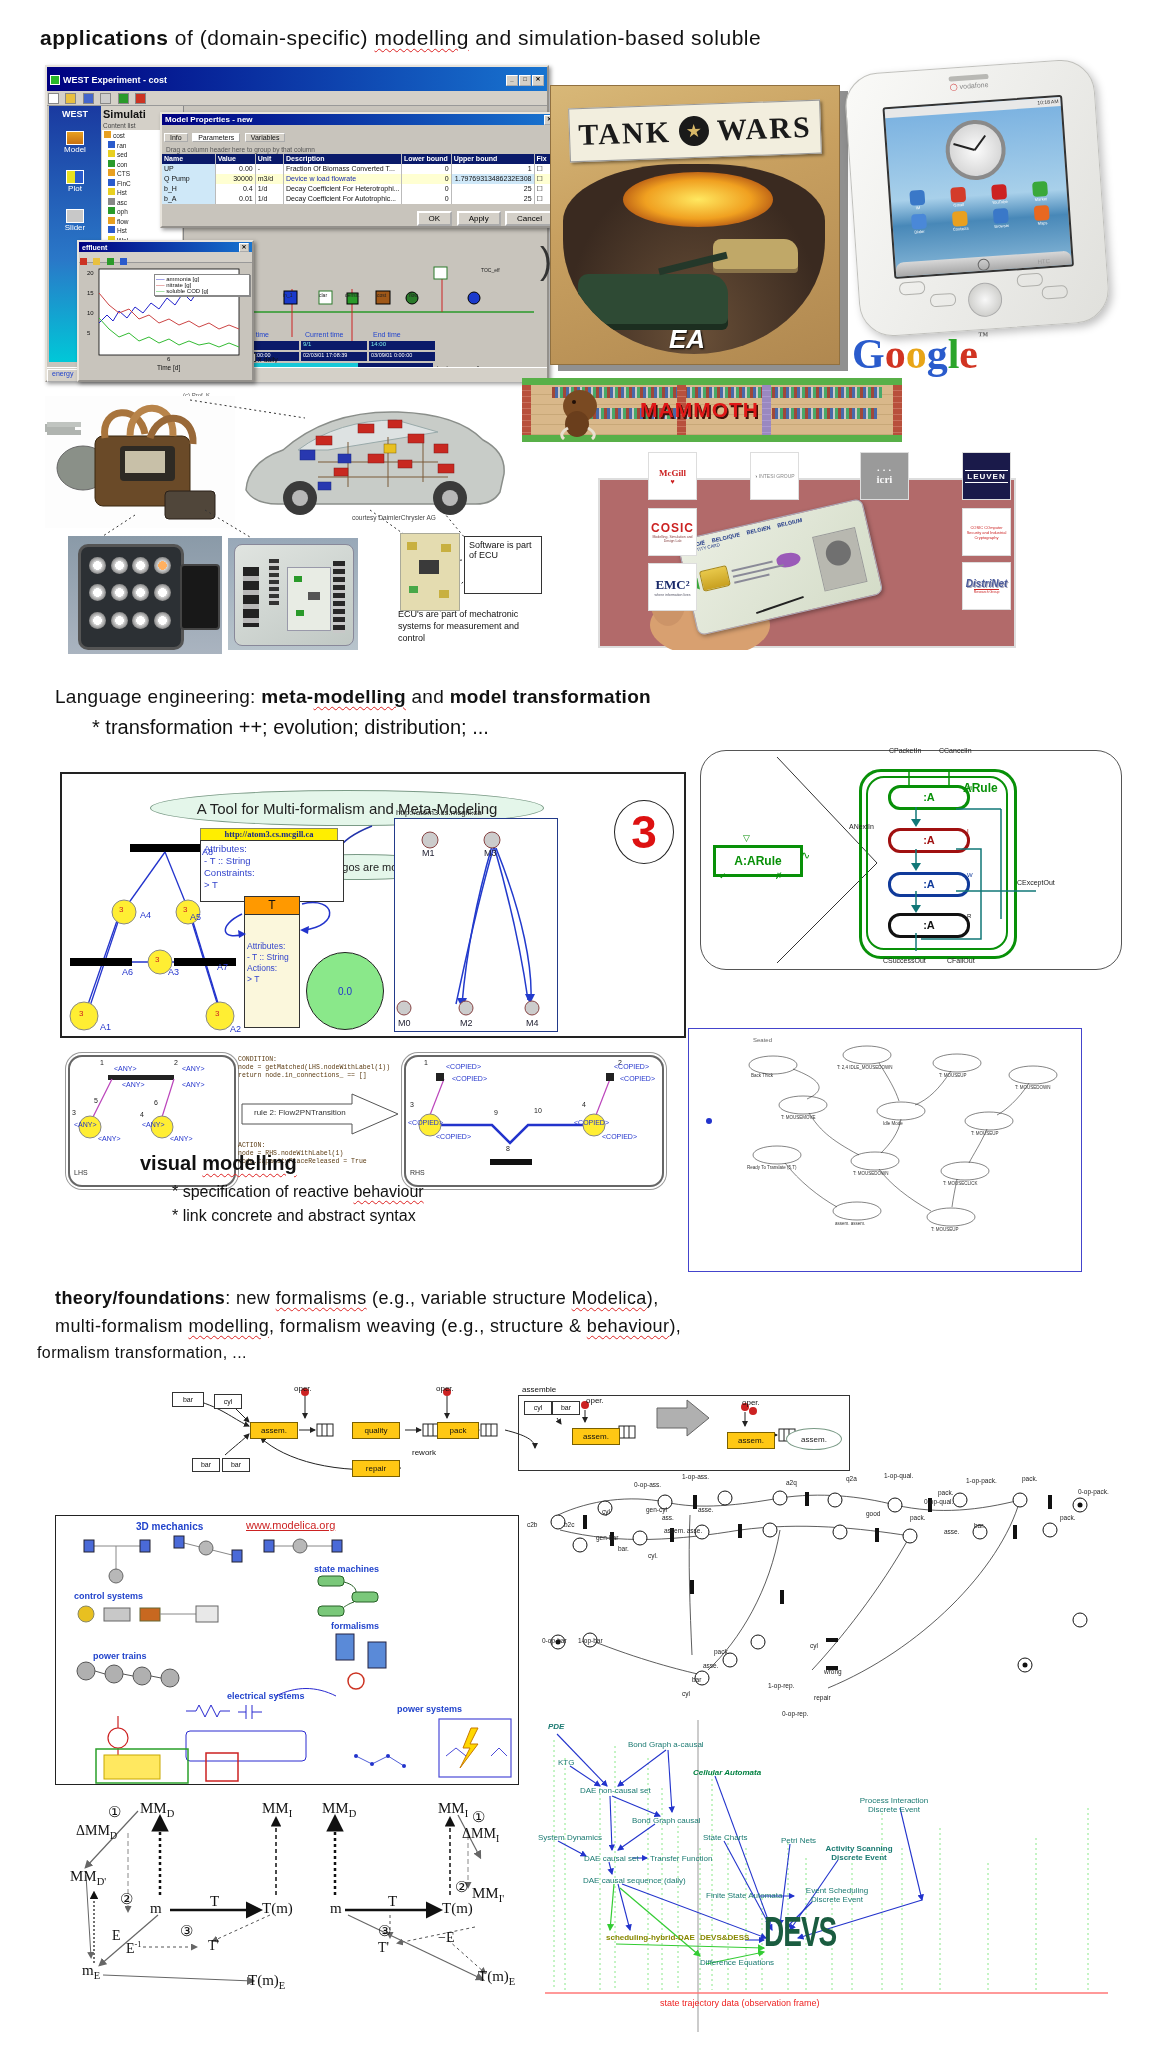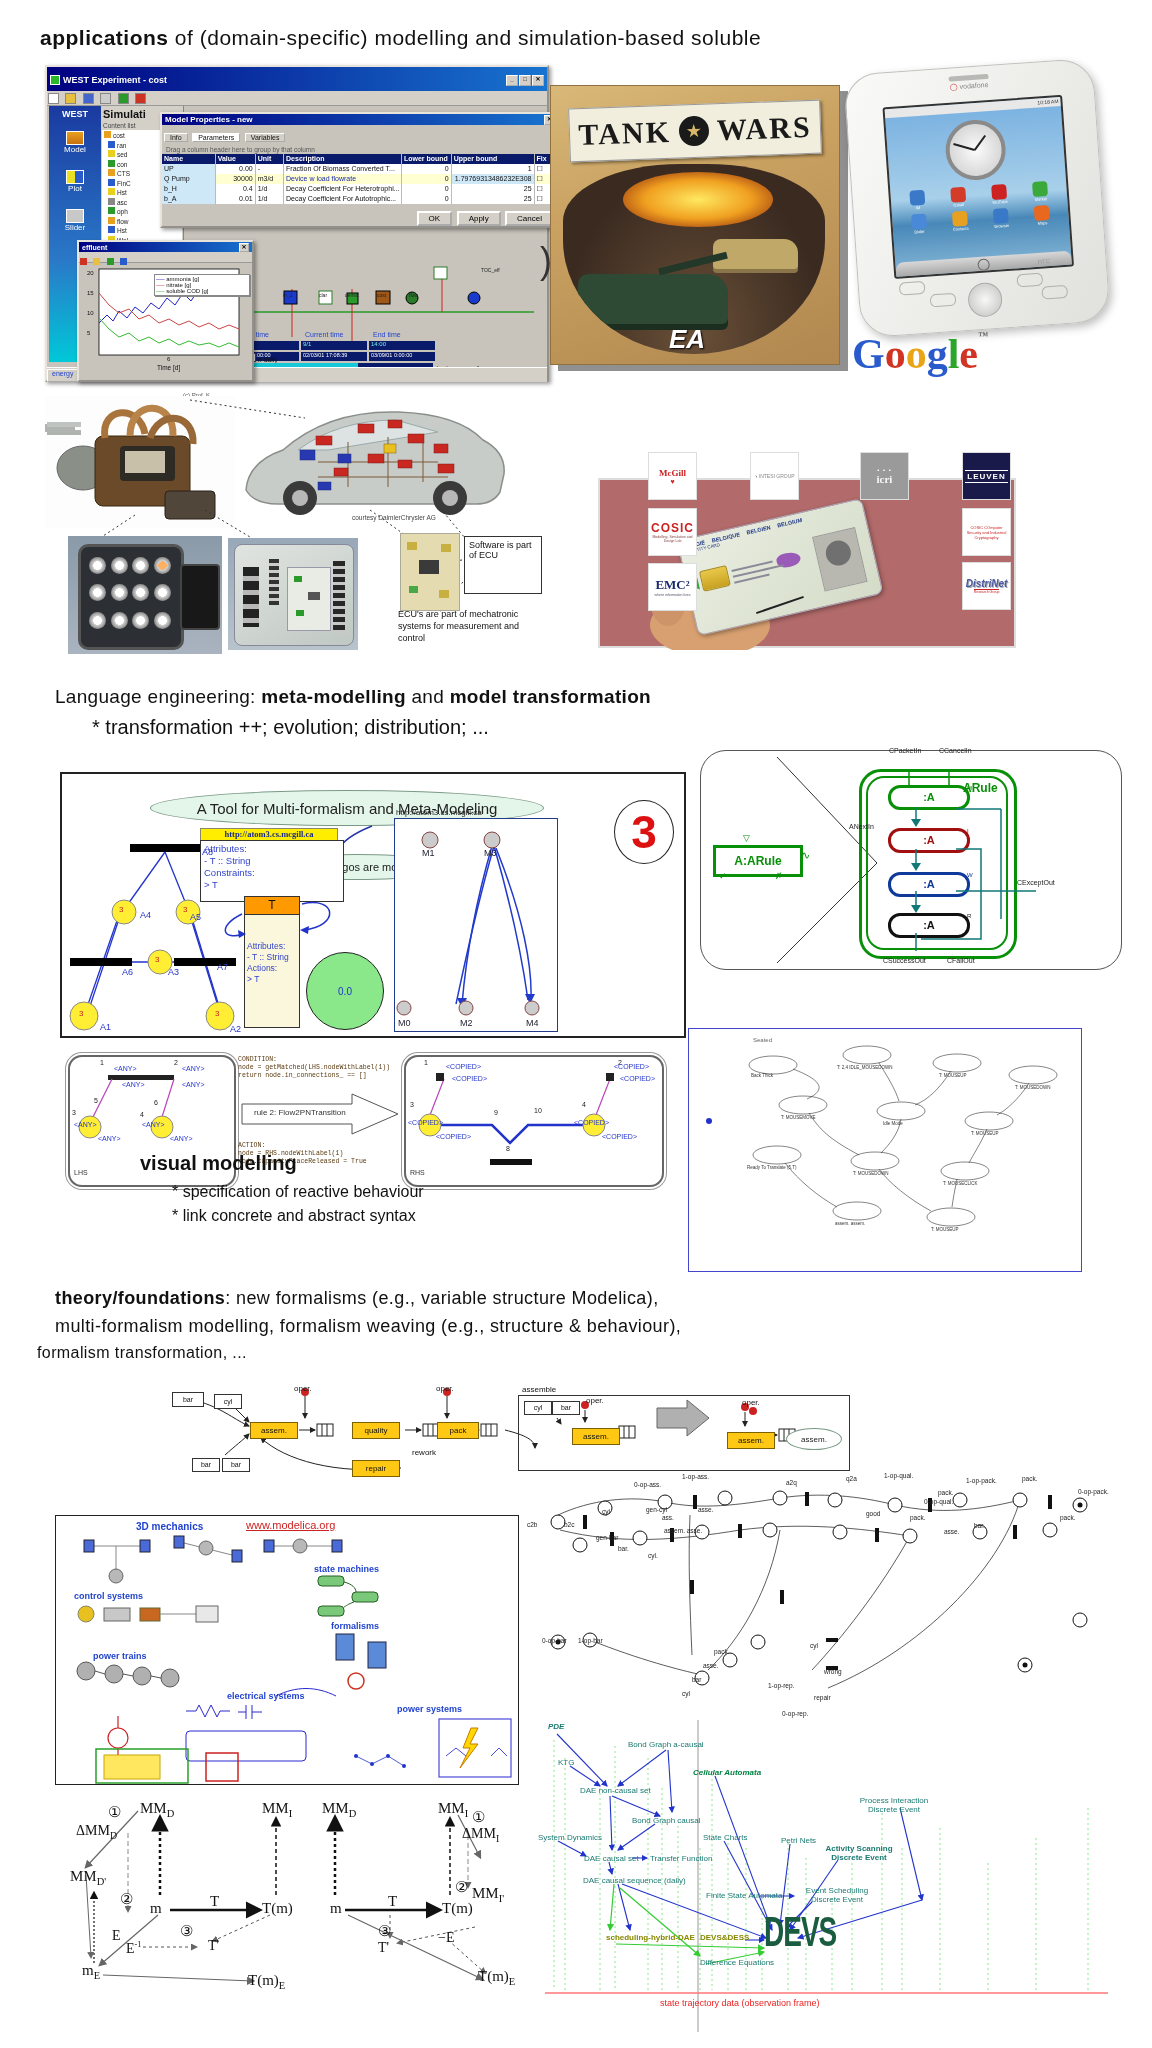--- a/index.html
+++ b/index.html
@@ -1,20 +1,20 @@
 <!DOCTYPE html>
 <html><head>
 <meta charset="utf-8">
 <style>
   html,body{margin:0;padding:0;background:#fff}
   .page{position:relative;width:1152px;height:2048px;background:#fff;font-family:"Liberation Sans",sans-serif;color:#111;overflow:hidden}
   .abs{position:absolute}
   .lbl{position:absolute;white-space:nowrap}
   .pre{white-space:pre-line}
-  .sq{text-decoration-style:wavy; text-decoration-color:#d22; text-decoration-thickness:1px; text-underline-offset:3px}
+  .sq{text-decoration:underline; text-decoration-style:wavy; text-decoration-color:#d22; text-decoration-thickness:1px; text-underline-offset:3px}
   
   .win{background:#c8c4bc;border:2px outset #e8e4dc;box-shadow:2px 2px 4px rgba(0,0,0,.4)}
   .tbar{background:linear-gradient(90deg,#000080,#1874d0);color:#fff;font-size:9px;font-weight:bold;display:flex;align-items:center;padding:0 3px;gap:3px}
   .wbtns{margin-left:auto;display:flex;gap:1px}
   .wbtn{width:10px;height:9px;background:#d4d0c8;border:1px outset #fff;font-size:6px;line-height:7px;text-align:center;color:#000}
   .menu{font-size:8px;color:#222;padding:1px 4px;background:#a3a3a3;border-bottom:1px solid #4d7c0f}
   .gridhead{background:#0a1a6a;color:#fff;font-size:7px;font-weight:bold;display:flex}
   .cell{font-size:7px;overflow:hidden;white-space:nowrap;border-right:1px solid #bbb;padding:0 2px;line-height:10px;height:10px}
   .tab{font-size:8px;padding:1px 6px;border:1px outset #fff;background:#d4d0c8;display:inline-block}
   .btn95{font-size:8px;background:#d4d0c8;border:2px outset #fff;padding:1px 10px}
@@ -368,20 +368,39 @@
       <line x1="150" y1="10" x2="265" y2="28"></line>
       <line x1="95" y1="125" x2="60" y2="148"></line>
       <line x1="165" y1="120" x2="215" y2="150"></line>
       <line x1="330" y1="120" x2="372" y2="150"></line>
       <line x1="400" y1="118" x2="425" y2="148"></line>
       <line x1="422" y1="170" x2="360" y2="178"></line>
       <line x1="432" y1="180" x2="400" y2="222"></line>
     </g>
   </svg>
 
+  <div class="abs" style="left:522px;top:378px;width:380px;height:64px;background:#d9b88a;overflow:hidden">
+    <div class="abs" style="left:0;top:0;width:100%;height:7px;background:#58b048"></div>
+    <div class="abs" style="left:0;top:57px;width:100%;height:7px;background:#58b048"></div>
+    <div class="abs" style="left:0;top:7px;width:100%;height:50px;background:repeating-linear-gradient(#d9b88a 0 9px,#c8a878 9px 10px)"></div>
+    <div class="abs" style="left:30px;top:9px;width:330px;height:11px;background:repeating-linear-gradient(90deg,#a04838 0 3px,#4868a8 3px 6px,#c8c8c8 6px 8px,#48a868 8px 11px)"></div>
+    <div class="abs" style="left:60px;top:30px;width:110px;height:11px;background:repeating-linear-gradient(90deg,#a04838 0 3px,#4868a8 3px 6px,#c8c8c8 6px 8px,#48a868 8px 11px)"></div>
+    <div class="abs" style="left:250px;top:30px;width:105px;height:11px;background:repeating-linear-gradient(90deg,#a04838 0 3px,#4868a8 3px 6px,#c8c8c8 6px 8px,#48a868 8px 11px)"></div>
+    <div class="abs" style="left:0px;top:7px;width:9px;height:50px;background:repeating-linear-gradient(#b8503c 0 5px,#c8705c 5px 6px)"></div>
+    <div class="abs" style="left:155px;top:7px;width:9px;height:50px;background:repeating-linear-gradient(#b8503c 0 5px,#c8705c 5px 6px)"></div>
+    <div class="abs" style="left:240px;top:7px;width:9px;height:50px;background:repeating-linear-gradient(#9a88c0 0 5px,#aa98d0 5px 6px)"></div>
+    <div class="abs" style="left:371px;top:7px;width:9px;height:50px;background:repeating-linear-gradient(#b8503c 0 5px,#c8705c 5px 6px)"></div>
+    <svg class="abs" style="left:28px;top:6px" width="60" height="56" viewBox="0 0 60 56">
+      <ellipse cx="30" cy="22" rx="17" ry="16" fill="#7a4a22"></ellipse>
+      <ellipse cx="27" cy="40" rx="12" ry="13" fill="#6a3e1c"></ellipse>
+      <path d="M18,44 Q8,50 14,55 M38,44 Q48,50 42,55" stroke="#e8e0d0" stroke-width="3" fill="none"></path>
+      <circle cx="24" cy="18" r="2" fill="#201008"></circle>
+    </svg>
+    <span class="lbl" style="left:118px;top:20px;font-size:21px;font-weight:900;letter-spacing:1px;color:#e01818;text-shadow:1.5px 1.5px 0 #401008">MAMMOTH</span>
+  </div>
 
   <div class="abs" style="left:598px;top:478px;width:414px;height:166px;background:#b26a6a;border:2px solid #ddd;overflow:visible">
     <svg class="abs" style="left:30px;top:60px" width="220" height="110" viewBox="0 0 220 110">
       <ellipse cx="80" cy="85" rx="60" ry="32" fill="#d8a070"></ellipse>
       <ellipse cx="120" cy="48" rx="55" ry="16" fill="#d8a070" transform="rotate(-18 120 48)"></ellipse>
       <ellipse cx="38" cy="60" rx="18" ry="26" fill="#cc9468"></ellipse>
     </svg>
     <div class="abs" style="left:85px;top:38px;width:188px;height:96px;background:linear-gradient(140deg,#eaeee2,#d4dcc8);border:1px solid #aab;border-radius:8px;transform:rotate(-13deg);box-shadow:1px 2px 4px rgba(0,0,0,.35);overflow:hidden">
       <div style="display:flex;gap:7px;font-size:5.5px;color:#223a88;padding:4px 6px 0;font-weight:bold">
         <span>BELGIË</span>

